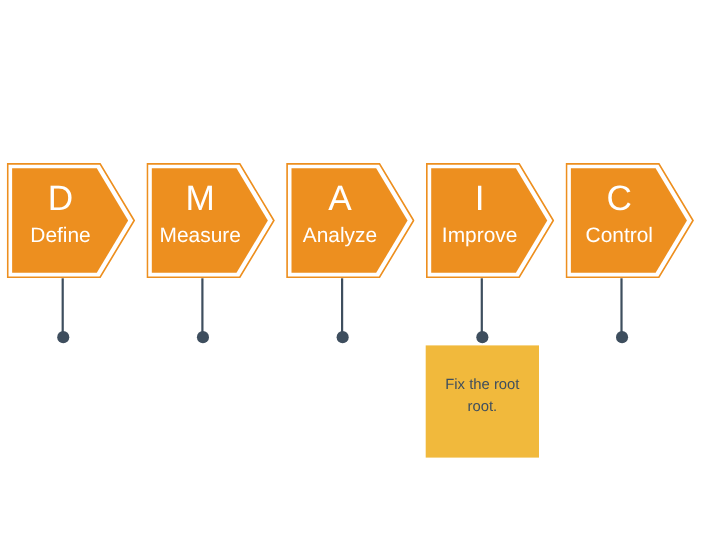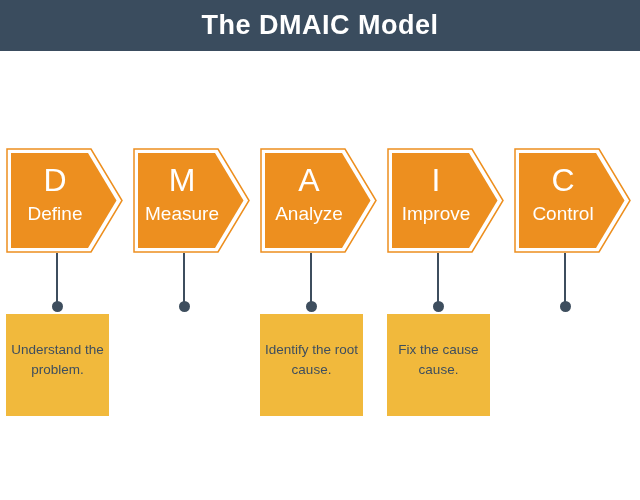--- a/index.html
+++ b/index.html
@@ -98,38 +98,32 @@
     font-size: 13.5px;
     line-height: 1.45;
     text-align: center;
   }
 </style>
 </head>
 <body>
 
 <div class="canvas">
 
-  <div class="header-bar">
-    <div class="page-title">The DMAIC Model</div>
-  </div>
 
   <div class="diagram">
 
     <div class="step">
       <svg class="arrow-svg" width="117" height="105" viewBox="0 0 117 105">
         <polygon class="arrow-outline" points="1,1 85,1 116,52.5 85,104 1,104"></polygon>
         <polygon class="arrow-fill" points="5,5 82,5 110.5,52.5 82,100 5,100"></polygon>
         <text class="step-letter" x="49" y="43" text-anchor="middle">D</text>
         <text class="step-name" x="49" y="72" text-anchor="middle">Define</text>
       </svg>
       <div class="connector-line"></div>
       <div class="connector-dot"></div>
-      <div class="description-card">
-        <div class="description-text">Understand the problem.</div>
-      </div>
     </div>
 
     <div class="step">
       <svg class="arrow-svg" width="117" height="105" viewBox="0 0 117 105">
         <polygon class="arrow-outline" points="1,1 85,1 116,52.5 85,104 1,104"></polygon>
         <polygon class="arrow-fill" points="5,5 82,5 110.5,52.5 82,100 5,100"></polygon>
         <text class="step-letter" x="49" y="43" text-anchor="middle">M</text>
         <text class="step-name" x="49" y="72" text-anchor="middle">Measure</text>
       </svg>
       <div class="connector-line"></div>
@@ -138,36 +132,33 @@
 
     <div class="step">
       <svg class="arrow-svg" width="117" height="105" viewBox="0 0 117 105">
         <polygon class="arrow-outline" points="1,1 85,1 116,52.5 85,104 1,104"></polygon>
         <polygon class="arrow-fill" points="5,5 82,5 110.5,52.5 82,100 5,100"></polygon>
         <text class="step-letter" x="49" y="43" text-anchor="middle">A</text>
         <text class="step-name" x="49" y="72" text-anchor="middle">Analyze</text>
       </svg>
       <div class="connector-line"></div>
       <div class="connector-dot"></div>
-      <div class="description-card">
-        <div class="description-text">Identify the root cause.</div>
-      </div>
     </div>
 
     <div class="step">
       <svg class="arrow-svg" width="117" height="105" viewBox="0 0 117 105">
         <polygon class="arrow-outline" points="1,1 85,1 116,52.5 85,104 1,104"></polygon>
         <polygon class="arrow-fill" points="5,5 82,5 110.5,52.5 82,100 5,100"></polygon>
         <text class="step-letter" x="49" y="43" text-anchor="middle">I</text>
         <text class="step-name" x="49" y="72" text-anchor="middle">Improve</text>
       </svg>
       <div class="connector-line"></div>
       <div class="connector-dot"></div>
       <div class="description-card">
-        <div class="description-text">Fix the cause cause.</div>
+        <div class="description-text">Fix the root root.</div>
       </div>
     </div>
 
     <div class="step">
       <svg class="arrow-svg" width="117" height="105" viewBox="0 0 117 105">
         <polygon class="arrow-outline" points="1,1 85,1 116,52.5 85,104 1,104"></polygon>
         <polygon class="arrow-fill" points="5,5 82,5 110.5,52.5 82,100 5,100"></polygon>
         <text class="step-letter" x="49" y="43" text-anchor="middle">C</text>
         <text class="step-name" x="49" y="72" text-anchor="middle">Control</text>
       </svg>

